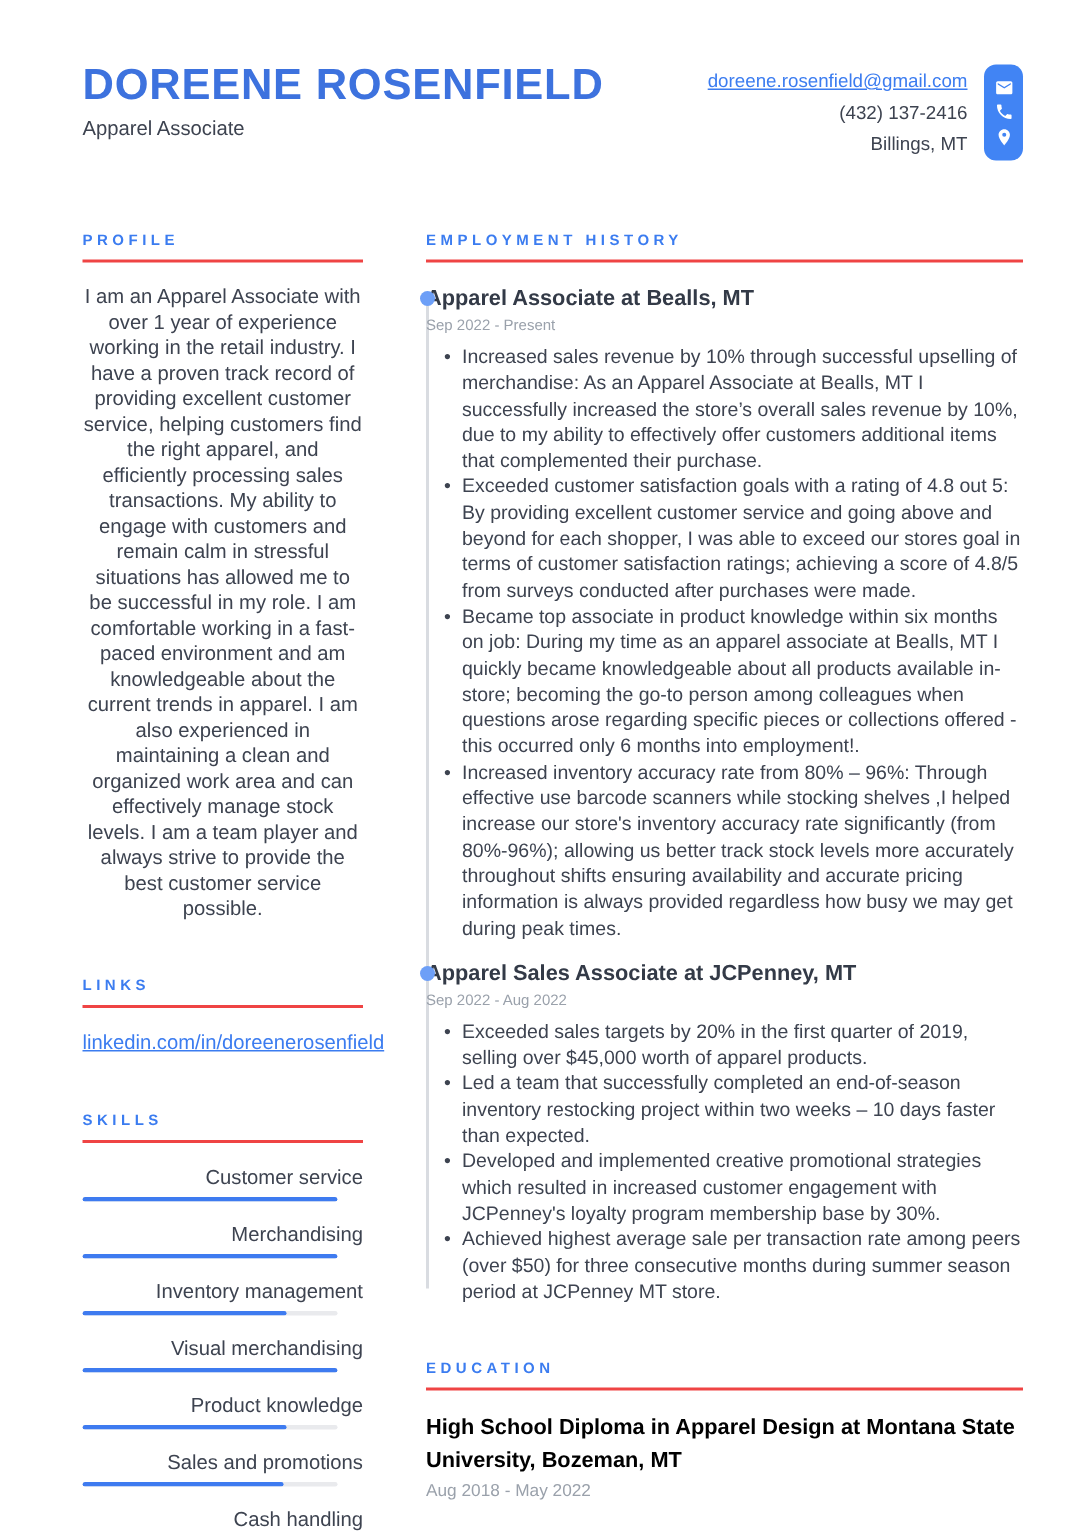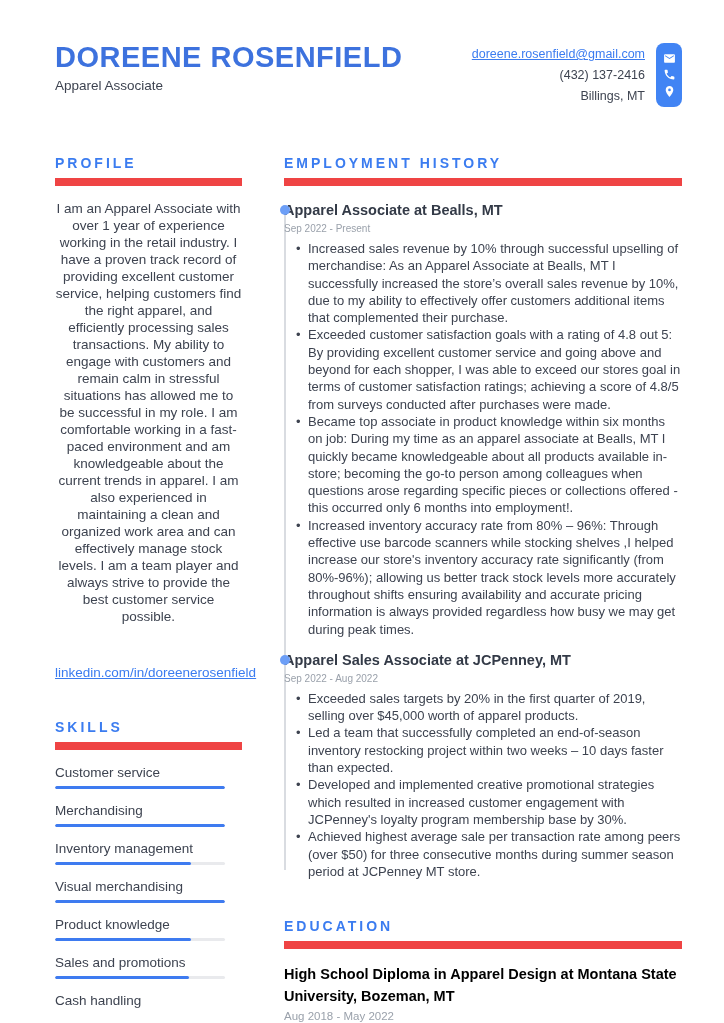--- a/index.html
+++ b/index.html
@@ -30,33 +30,33 @@
     padding: 7px 0;
   }
   .icon-pill svg { width: 13px; height: 13px; fill: #ffffff; display: block; }
 
   
   .columns { display: flex; padding: 0 42px 0 55px; margin-top: 48px; }
   .left-col { width: 187px; flex: 0 0 187px; }
   .right-col { flex: 1; margin-left: 42px; min-width: 0; }
 
   .section-heading {
-    font-size: 14px; font-weight: 700; letter-spacing: 3px;
-    color: #3b7cf0; padding-bottom: 7px; border-bottom: 8px solid #ef4444;
+    font-size: 10px; font-weight: 700; letter-spacing: 3px;
+    color: #3b7cf0; padding-bottom: 7px; border-bottom: 2px solid #ef4444;
     margin-bottom: 14px; white-space: nowrap;
   }
   section { margin-top: 38px; }
   section:first-child { margin-top: 0; }
 
   
   .profile-text { font-size: 13.5px; line-height: 17px; color: #3d4350; text-align: center; }
   .link-item { font-size: 13.5px; color: #3b7cf0; text-decoration: underline; cursor: pointer; display: inline-block; }
 
   .meter-item { margin-bottom: 13px; }
-  .meter-label { font-size: 13.5px; color: #3d4350; line-height: 17px; }
+  .meter-label { font-size: 13.5px; color: #3d4350; line-height: 17px; text-align: right; }
   .meter-track {
     margin-top: 5px; height: 3px; width: 170px; background: #e9eaed; border-radius: 2px;
     overflow: hidden;
   }
   .meter-fill { height: 100%; background: #3e7bf0; border-radius: 2px; }
 
   
   .jobs { position: relative; margin-top: 15px; }
   .jobs::before {
     content: ""; position: absolute; left: 0; top: 8px; bottom: 10px;
@@ -115,20 +115,21 @@
   <div class="columns">
 
     <aside class="left-col">
 
       <section>
         <h2 class="section-heading">PROFILE</h2>
         <p class="profile-text">I am an Apparel Associate with over 1 year of experience working in the retail industry. I have a proven track record of providing excellent customer service, helping customers find the right apparel, and efficiently processing sales transactions. My ability to engage with customers and remain calm in stressful situations has allowed me to be successful in my role. I am comfortable working in a fast-paced environment and am knowledgeable about the current trends in apparel. I am also experienced in maintaining a clean and organized work area and can effectively manage stock levels. I am a team player and always strive to provide the best customer service possible.</p>
       </section>
 
       <section>
+        <h2 class="section-heading">LINKS</h2>
         <a class="link-item">linkedin.com/in/doreenerosenfield</a>
       </section>
 
       <section>
         <h2 class="section-heading">SKILLS</h2>
         <div class="meter-item">
           <div class="meter-label">Customer service</div>
           <div class="meter-track">
               <div class="meter-fill" style="width: 100%;"></div>
             </div>

